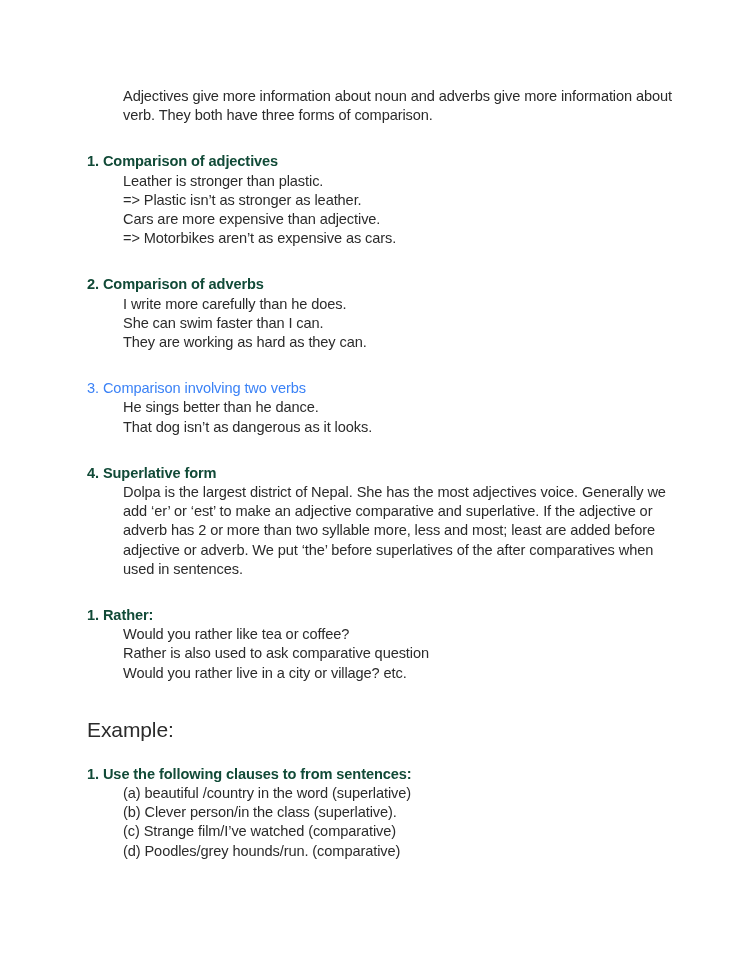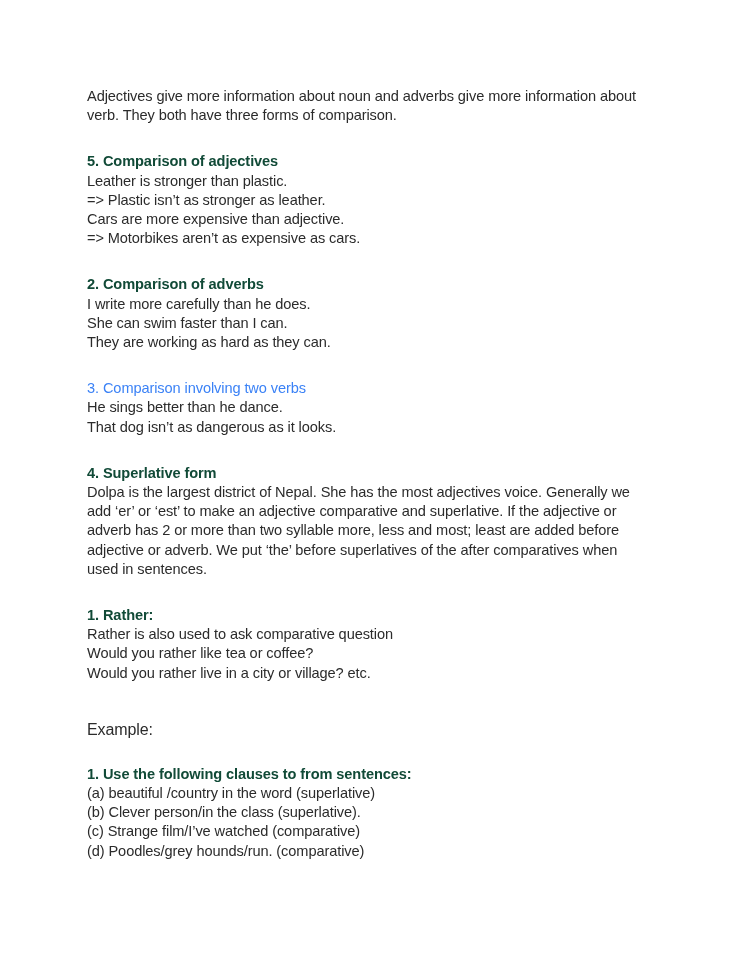--- a/index.html
+++ b/index.html
@@ -18,54 +18,54 @@
     .page {
       position: absolute;
       left: 87px;
       top: 87px;
       width: 590px;
       font-size: 14.6px;
       line-height: 19.2px;
       letter-spacing: -0.1px;
     }
     .para { margin: 0; }
-    .line { display: block; white-space: pre; }
+    .line { display: block; white-space: pre; margin-left: 36px; }
     .heading {
       display: block;
       font-weight: bold;
       color: #114a37;
     }
     .plain-heading {
       display: block;
       font-weight: normal;
       color: #3b82f6;
     }
     .gap { height: 27px; }
     .big-heading {
-      font-size: 16px;
+      font-size: 21px;
       line-height: 26px;
       color: #2b2b2b;
       font-weight: normal;
       margin: 0;
     }
   </style>
 </head>
 <body>
 
 <div class="page">
 
   <p class="para">
     <span class="line">Adjectives give more information about noun and adverbs give more information about</span>
     <span class="line">verb. They both have three forms of comparison.</span>
   </p>
 
   <div class="gap"></div>
 
   <div class="para">
-    <span class="heading">5. Comparison of adjectives</span>
+    <span class="heading">1. Comparison of adjectives</span>
     <span class="line">Leather is stronger than plastic.</span>
     <span class="line">=&gt; Plastic isn’t as stronger as leather.</span>
     <span class="line">Cars are more expensive than adjective.</span>
     <span class="line">=&gt; Motorbikes aren’t as expensive as cars.</span>
   </div>
 
   <div class="gap"></div>
 
   <div class="para">
     <span class="heading">2. Comparison of adverbs</span>
@@ -90,22 +90,22 @@
     <span class="line">add ‘er’ or ‘est’ to make an adjective comparative and superlative. If the adjective or</span>
     <span class="line">adverb has 2 or more than two syllable more, less and most; least are added before</span>
     <span class="line">adjective or adverb. We put ‘the’ before superlatives of the after comparatives when</span>
     <span class="line">used in sentences.</span>
   </div>
 
   <div class="gap"></div>
 
   <div class="para">
     <span class="heading">1. Rather:</span>
+    <span class="line">Would you rather like tea or coffee?</span>
     <span class="line">Rather is also used to ask comparative question</span>
-    <span class="line">Would you rather like tea or coffee?</span>
     <span class="line">Would you rather live in a city or village? etc.</span>
   </div>
 
   <div style="height:34px"></div>
 
   <h2 class="big-heading">Example:</h2>
 
   <div style="height:22px"></div>
 
   <div class="para">

